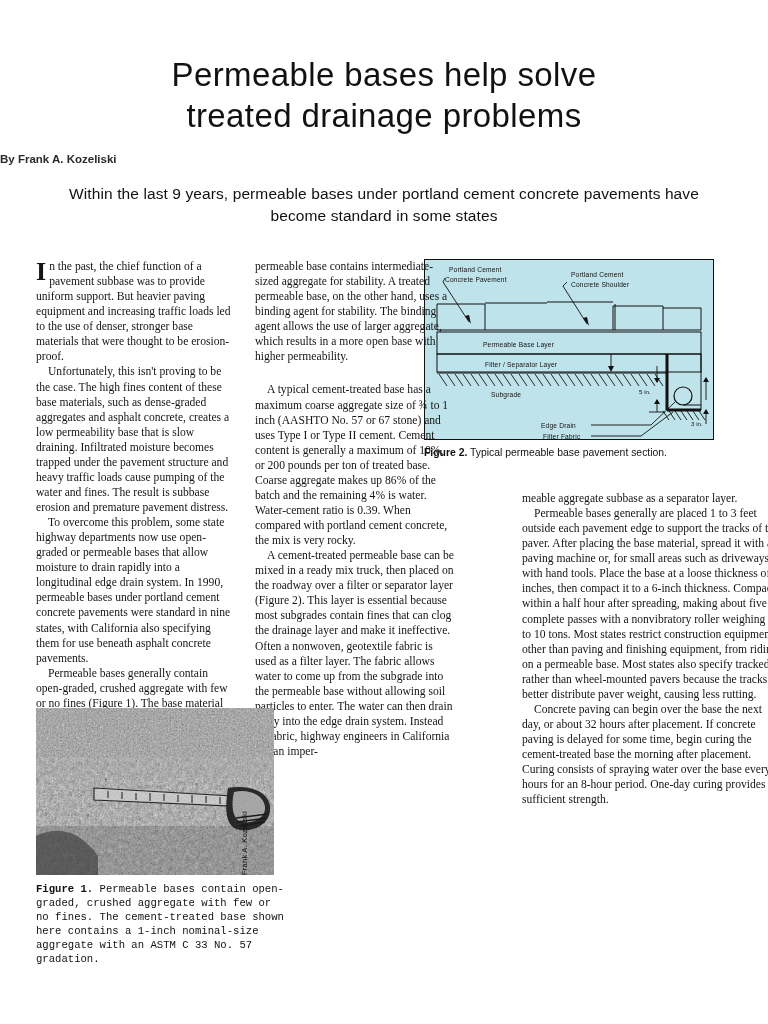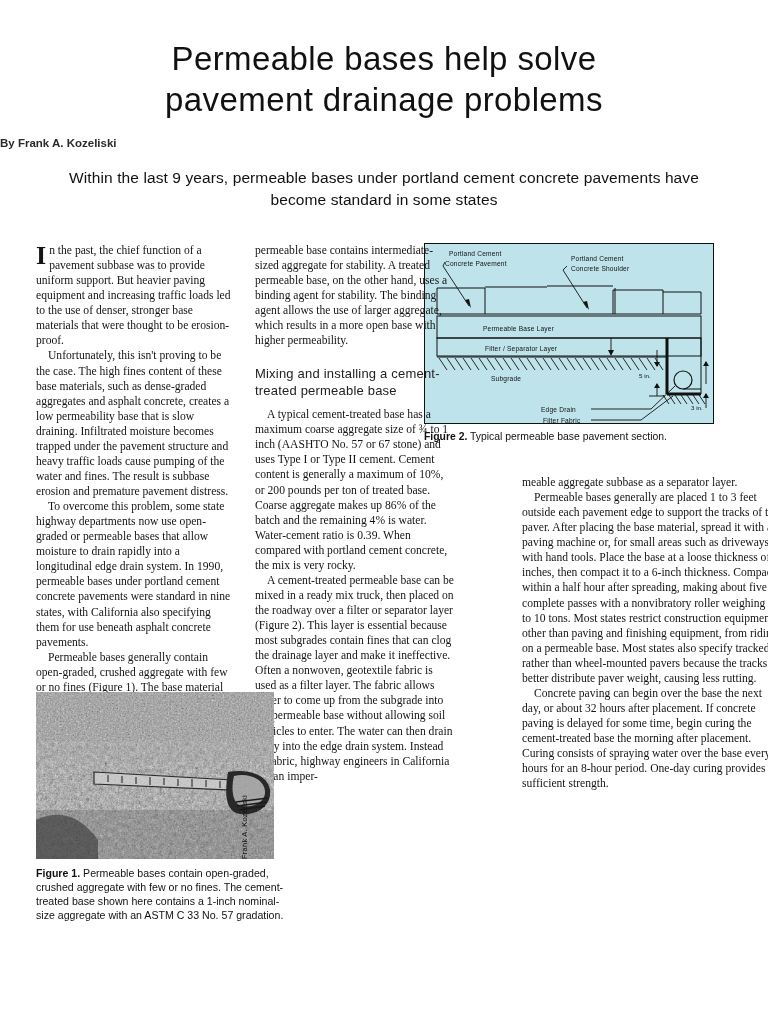--- a/index.html
+++ b/index.html
@@ -25,21 +25,21 @@
   }
 
   
   .headline {
     font-family: "Liberation Sans", sans-serif;
     font-weight: 400;
     text-align: center;
     font-size: 33px;
     line-height: 1.25;
     letter-spacing: 0.4px;
-    margin: 0;
+    margin: 16px;
     padding: 38px 60px 0 60px;
     color: #111;
   }
   .headline .l2 { display: block; }
   .byline {
     font-family: "Liberation Sans", sans-serif;
     font-size: 11.5px;
     font-weight: 700;
     color: #2a2a2a;
     margin: 16px 0 0 0;
@@ -155,41 +155,41 @@
     font-family: "Liberation Sans", sans-serif;
     font-size: 7.6px;
     letter-spacing: 0.2px;
     color: #111;
     writing-mode: vertical-rl;
     transform: rotate(180deg);
     text-align: left;
     white-space: nowrap;
   }
   .fig1-cap {
-    font-family: Liberation Sans, sans-serif;
+    font-family: Liberation Mono, monospace;
     font-size: 10.6px;
     line-height: 1.33;
     color: #111;
     margin-top: 7px;
     width: 254px;
   }
   .fig1-cap b { font-weight: 700; }
 
   
   .dg { font-family: "Liberation Sans", sans-serif; font-size: 6.6px; fill: #111; letter-spacing: 0.2px; }
   .dg-sm { font-family: "Liberation Sans", sans-serif; font-size: 6.2px; fill: #111; }
 </style>
 </head>
 <body>
 
 <div class="page">
 
   <h1 class="headline">
     <span>Permeable bases help solve</span>
-    <span class="l2">pavement drainage problems</span>
+    <span class="l2">treated drainage problems</span>
   </h1>
 
   <div class="byline">By Frank A. Kozeliski</div>
 
   <div class="deck">
     <span>Within the last 9 years, permeable bases under portland cement concrete</span>
     <span>pavements have become standard in some states</span>
   </div>
 
   <div class="fig2">
@@ -326,21 +326,20 @@
     <div class="col col-1">
       <p class="first dropcap-para"><span class="dropcap">I</span><span>n the past, the chief function of a pavement subbase was to provide uniform support. But heavier paving equipment and increasing traffic loads led to the use of denser, stronger base materials that were thought to be erosion-proof.</span></p>
       <p>Unfortunately, this isn't proving to be the case. The high fines content of these base materials, such as dense-graded aggregates and asphalt concrete, creates a low permeability base that is slow draining. Infiltrated moisture becomes trapped under the pavement structure and heavy traffic loads cause pumping of the water and fines. The result is subbase erosion and premature pavement distress.</p>
       <p>To overcome this problem, some state highway departments now use open-graded or permeable bases that allow moisture to drain rapidly into a longitudinal edge drain system. In 1990, permeable bases under portland cement concrete pavements were standard in nine states, with California also specifying them for use beneath asphalt concrete pavements.</p>
       <p>Permeable bases generally contain open-graded, crushed aggregate with few or no fines (Figure 1). The base material can be untreated or treated. An untreated</p>
     </div>
 
     <div class="col col-2">
       <p class="first">permeable base contains intermediate-sized aggregate for stability. A treated permeable base, on the other hand, uses a binding agent for stability. The binding agent allows the use of larger aggregate, which results in a more open base with higher permeability.</p>
       <div style="height:18px"></div>
-      <div class="subhead">Mixing and installing a cement-treated permeable base</div>
       <p>A typical cement-treated base has a maximum coarse aggregate size of ¾ to 1 inch (AASHTO No. 57 or 67 stone) and uses Type I or Type II cement. Cement content is generally a maximum of 10%, or 200 pounds per ton of treated base. Coarse aggregate makes up 86% of the batch and the remaining 4% is water. Water-cement ratio is 0.39. When compared with portland cement concrete, the mix is very rocky.</p>
       <p>A cement-treated permeable base can be mixed in a ready mix truck, then placed on the roadway over a filter or separator layer (Figure 2). This layer is essential because most subgrades contain fines that can clog the drainage layer and make it ineffective. Often a nonwoven, geotextile fabric is used as a filter layer. The fabric allows water to come up from the subgrade into the permeable base without allowing soil particles to enter. The water can then drain away into the edge drain system. Instead of fabric, highway engineers in California use an imper-</p>
     </div>
 
     <div class="col col-3">
       <div style="height:232px"></div>
       <p class="first">meable aggregate subbase as a separator layer.</p>
       <p>Permeable bases generally are placed 1 to 3 feet outside each pavement edge to support the tracks of the paver. After placing the base material, spread it with a paving machine or, for small areas such as driveways, with hand tools. Place the base at a loose thickness of 8 inches, then compact it to a 6-inch thickness. Compact within a half hour after spreading, making about five complete passes with a nonvibratory roller weighing 6 to 10 tons. Most states restrict construction equipment, other than paving and finishing equipment, from riding on a permeable base. Most states also specify tracked rather than wheel-mounted pavers because the tracks better distribute paver weight, causing less rutting.</p>
       <p>Concrete paving can begin over the base the next day, or about 32 hours after placement. If concrete paving is delayed for some time, begin curing the cement-treated base the morning after placement. Curing consists of spraying water over the base every 2 hours for an 8-hour period. One-day curing provides sufficient strength.</p>
     </div>

